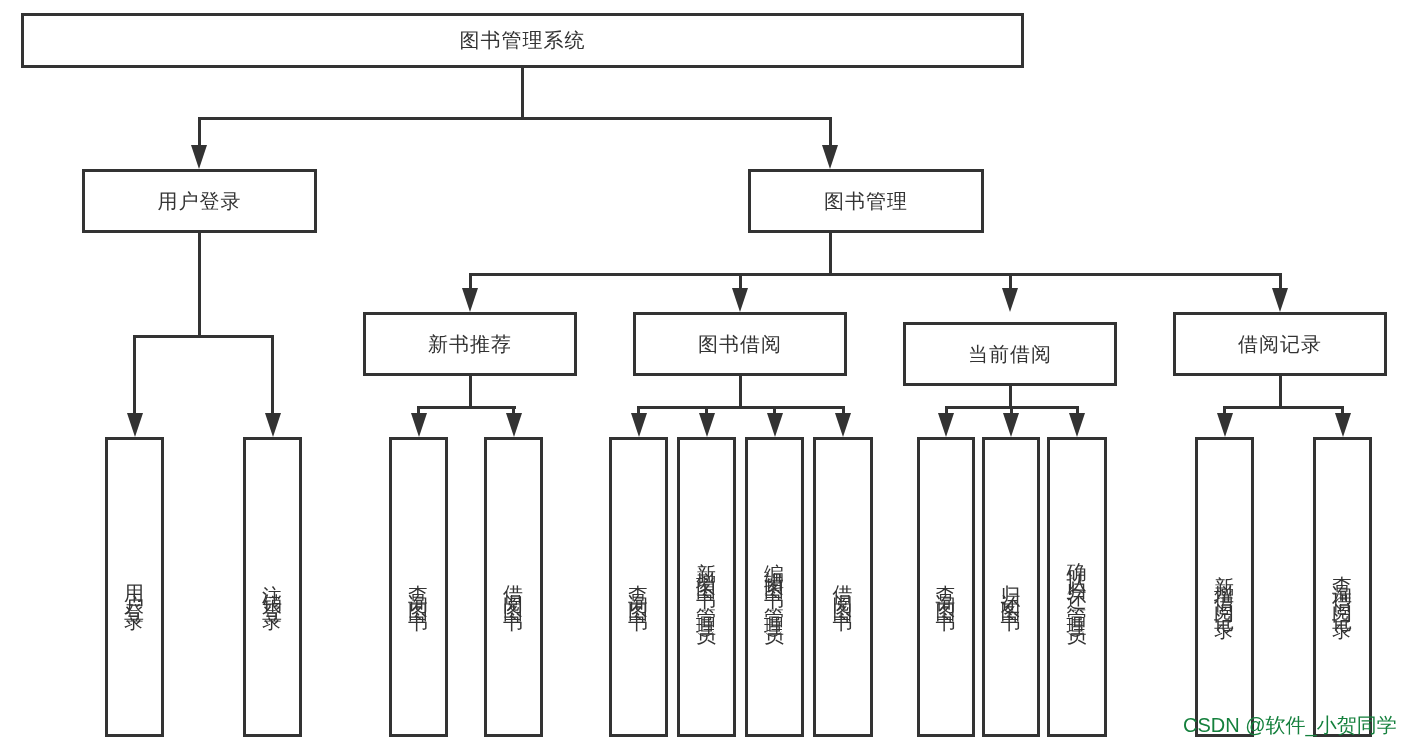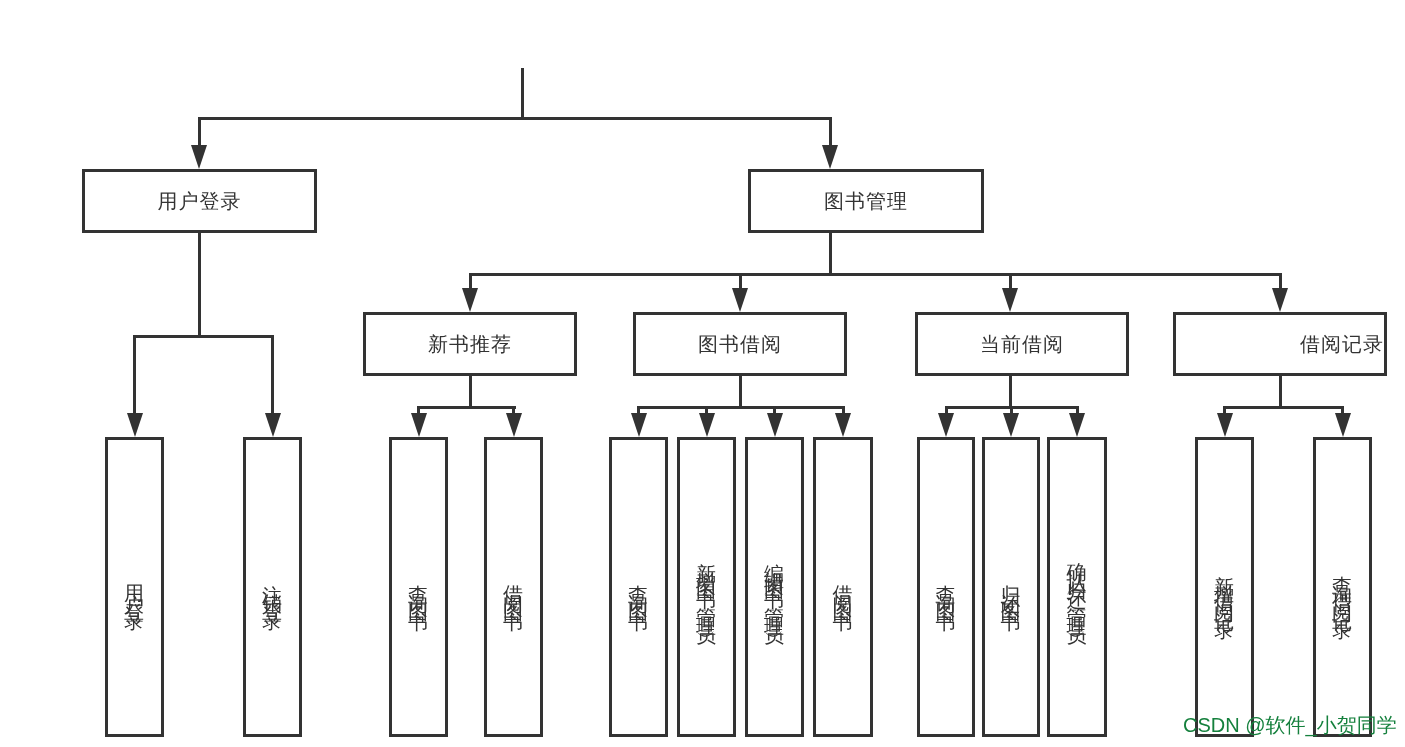--- a/index.html
+++ b/index.html
@@ -54,20 +54,23 @@
     color: #15803d;
     z-index: 5;
     white-space: nowrap;
   }
 </style>
 </head>
 <body>
 
 <div id="canvas">
 
+  <div class="node" style="left:21px; top:13px; width:1003px; height:55px;">
+    <span>图书管理系统</span>
+  </div>
 
   <div class="line" style="left:520.5px; top:68px; width:3px; height:49px;"></div>
   <div class="line" style="left:197.5px; top:117px; width:634px; height:3px;"></div>
   <div class="line" style="left:197.5px; top:117px; width:3px; height:32px;"></div>
   <div class="arrow" style="left:191px; top:145px;"></div>
   <div class="line" style="left:828.5px; top:117px; width:3px; height:32px;"></div>
   <div class="arrow" style="left:822px; top:145px;"></div>
 
   <div class="node" style="left:82px; top:169px; width:235px; height:64px;">
     <span>用户登录</span>
@@ -93,24 +96,24 @@
   <div class="arrow" style="left:1002px; top:288px;"></div>
   <div class="line" style="left:1278.5px; top:273px; width:3px; height:19px;"></div>
   <div class="arrow" style="left:1272px; top:288px;"></div>
 
   <div class="node" style="left:633px; top:312px; width:214px; height:64px;">
     <span>图书借阅</span>
   </div>
   <div class="node" style="left:363px; top:312px; width:214px; height:64px;">
     <span>新书推荐</span>
   </div>
-  <div class="node" style="left:903px; top:312px; width:214px; height:64px;margin-left:12px;">
+  <div class="node" style="left:903px; top:322px; width:214px; height:64px;">
     <span>当前借阅</span>
   </div>
-  <div class="node" style="left:1173px; top:312px; width:214px; height:64px;justify-content:flex-end;">
+  <div class="node" style="left:1173px; top:312px; width:214px; height:64px;">
     <span>借阅记录</span>
   </div>
 
   <div class="line" style="left:468.5px; top:376px; width:3px; height:33px;"></div>
   <div class="line" style="left:417px; top:406px; width:99px; height:3px;"></div>
   <div class="line" style="left:417px; top:406px; width:3px; height:12px;"></div>
   <div class="arrow" style="left:410.5px; top:413px;"></div>
   <div class="line" style="left:512px; top:406px; width:3px; height:12px;"></div>
   <div class="arrow" style="left:505.5px; top:413px;"></div>
 

